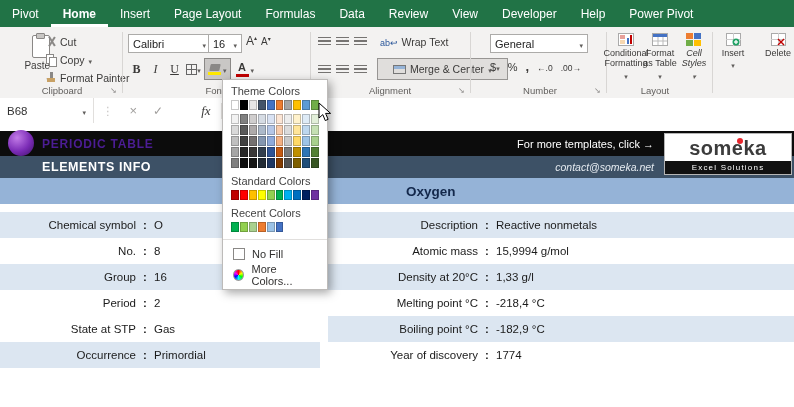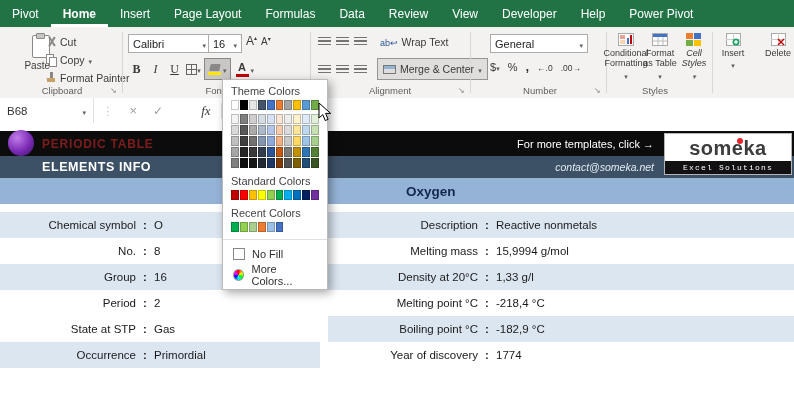--- a/index.html
+++ b/index.html
@@ -56,21 +56,21 @@
   .bucket{width:10px;height:7px;background:#8a8886;transform:skewX(-12deg);border-radius:1px;}
   .cbar{width:13px;height:3px;}
   .fontcolor-btn{display:flex;align-items:center;gap:2px;height:20px;padding:0 3px;}
   .ic-A::before{content:"A";font-weight:bold;font-size:11px;color:#3b3a39;}
 
   
   .al-r1{position:absolute;left:318px;top:7px;display:flex;gap:5px;align-items:center;}
   .al-r2{position:absolute;left:318px;top:31px;display:flex;gap:5px;align-items:center;}
   .li{width:13px;height:9px;background:repeating-linear-gradient(to bottom,#767472 0 1.3px,transparent 1.3px 3.4px);}
   .wrap-ic::before{content:"ab\21A9";font-size:9px;color:#2b579a;}
-  .merge-btn{display:flex;align-items:center;gap:4px;height:20px;padding:0 5px;background:#e0dedc;border:1px solid #979593;}
+  .merge-btn{display:flex;align-items:center;gap:4px;height:20px;padding:0 15px;background:#e0dedc;border:1px solid #979593;}
   .merge-ic{width:13px;height:9px;border:1px solid #777;box-sizing:border-box;background:linear-gradient(#95B3D7,#95B3D7) top/13px 3px no-repeat;}
 
   
   .num-r2{position:absolute;left:490px;top:32px;display:flex;gap:8px;align-items:center;color:#3b3a39;}
   .ic-dollar::before{content:"$";font-size:11px;}
   .ic-pct::before{content:"%";font-size:11px;}
   .ic-comma::before{content:",";font-size:13px;font-weight:bold;}
   .ic-dec1::before{content:"\2190.0";font-size:8.5px;}
   .ic-dec2::before{content:".00\2192";font-size:8.5px;}
 
@@ -89,34 +89,34 @@
   .fx-fx{font-family:"Liberation Serif",serif;font-style:italic;font-size:13px;color:#3b3a39;}
   .fx-sep{width:1px;height:16px;background:#e1dfdd;}
 
   
   .sheet{position:absolute;top:123px;left:0;right:0;bottom:0;background:#fff;}
   .hdr-black{position:absolute;top:8px;left:0;right:0;height:25px;background:#0c0c0c;}
   .hdr-slate{position:absolute;top:33px;left:0;right:0;height:22px;background:#3D5166;}
   .orb{position:absolute;left:8px;top:7px;width:26px;height:26px;border-radius:50%;z-index:2;
        background:radial-gradient(circle at 35% 30%,#c27be8,#7a2bb5 55%,#3d1166);}
   .ptitle{position:absolute;left:42px;top:8px;height:25px;display:flex;align-items:center;z-index:2;
-          color:#7f1d1d;font-weight:bold;font-size:12px;letter-spacing:.8px;}
+          color:#4c1d95;font-weight:bold;font-size:12px;letter-spacing:.8px;}
   .more{position:absolute;right:140px;top:8px;height:25px;display:flex;align-items:center;z-index:2;
         color:#fff;font-size:11px;}
   .einfo{position:absolute;left:42px;top:33px;height:22px;display:flex;align-items:center;z-index:2;
          color:#fff;font-weight:bold;font-size:12.5px;letter-spacing:.6px;}
   .contact{position:absolute;right:140px;top:33px;height:22px;display:flex;align-items:center;z-index:2;
            color:#e4eaf0;font-style:italic;font-size:10.5px;}
   .logo{position:absolute;right:2px;top:10px;width:128px;height:42px;background:#fff;border:1px solid #b5b5b5;
         display:flex;flex-direction:column;z-index:3;box-sizing:border-box;}
   .logo-name{flex:1;display:flex;align-items:center;justify-content:center;font-size:20px;font-weight:bold;
              color:#3c3c3c;letter-spacing:.5px;line-height:1;position:relative;}
   .logo-dot{position:absolute;width:6px;height:6px;border-radius:50%;background:#E8262C;left:72px;top:4px;}
   .logo-sub{height:13px;background:#111;color:#fff;font-size:8px;display:flex;align-items:center;
-            justify-content:center;letter-spacing:1.2px;font-family:Liberation Mono, monospace;}
+            justify-content:center;letter-spacing:1.2px;}
   .title-left{position:absolute;top:55px;left:0;width:320px;height:26px;background:#95B3D7;}
   .title-right{position:absolute;top:55px;left:328px;right:0;height:26px;background:#95B3D7;display:flex;
                align-items:center;padding-left:78px;font-weight:bold;font-size:13.5px;color:#13284b;box-sizing:border-box;}
   .colgap{position:absolute;top:55px;left:320px;width:8px;height:216px;background:#fff;}
   .lrows{position:absolute;top:89px;left:0;width:320px;}
   .rrows{position:absolute;top:89px;left:328px;right:0;}
   .trow{height:26px;display:flex;align-items:center;font-size:11.5px;color:#1b1b1b;}
   .trow.blue{background:#DCE6F1;}
   .lrows .lbl{width:136px;} .rrows .lbl{width:150px;}
   .lbl{font-weight:normal;text-align:right;}
@@ -288,21 +288,21 @@
     <div class="big-btn" style="left:676px;font-style:italic;">
       <svg width="16" height="13">
           <rect x="0" y="0" width="7" height="6" fill="#ED7D31"></rect>
           <rect x="8" y="0" width="7" height="6" fill="#4472C4"></rect>
           <rect x="0" y="7" width="7" height="6" fill="#70AD47"></rect>
           <rect x="8" y="7" width="7" height="6" fill="#FFC000"></rect>
         </svg>
       <span>Cell Styles</span>
       <span class="car"></span>
     </div>
-    <div class="grp-label" style="left:620px;width:70px;">Styles</div>
+    <div class="grp-label" style="left:620px;width:70px;">Layout</div>
     <div class="vdiv" style="left:712px;"></div>
 
     <div class="big-btn" style="left:716px;width:34px;">
       <svg width="15" height="13">
           <rect x="0.5" y="0.5" width="14" height="12" fill="#fff" stroke="#aaa"></rect>
           <line x1="0" y1="6.5" x2="15" y2="6.5" stroke="#ccc"></line>
           <line x1="7.5" y1="0" x2="7.5" y2="13" stroke="#ccc"></line>
           <circle cx="10" cy="9" r="3.5" fill="#21a366"></circle>
           <line x1="10" y1="7" x2="10" y2="11" stroke="#fff" stroke-width="1.3"></line>
           <line x1="8" y1="9" x2="12" y2="9" stroke="#fff" stroke-width="1.3"></line>
@@ -384,21 +384,21 @@
           <span class="val">Primordial</span>
         </div>
       </div>
     <div class="rrows">
         <div class="trow blue">
           <span class="lbl">Description</span>
           <span class="colon"></span>
           <span class="val">Reactive nonmetals</span>
         </div>
         <div class="trow">
-          <span class="lbl">Melting mass</span>
+          <span class="lbl">Atomic mass</span>
           <span class="colon"></span>
           <span class="val">15,9994 g/mol</span>
         </div>
         <div class="trow blue">
           <span class="lbl">Density at 20°C</span>
           <span class="colon"></span>
           <span class="val">1,33 g/l</span>
         </div>
         <div class="trow">
           <span class="lbl">Melting point °C</span>

